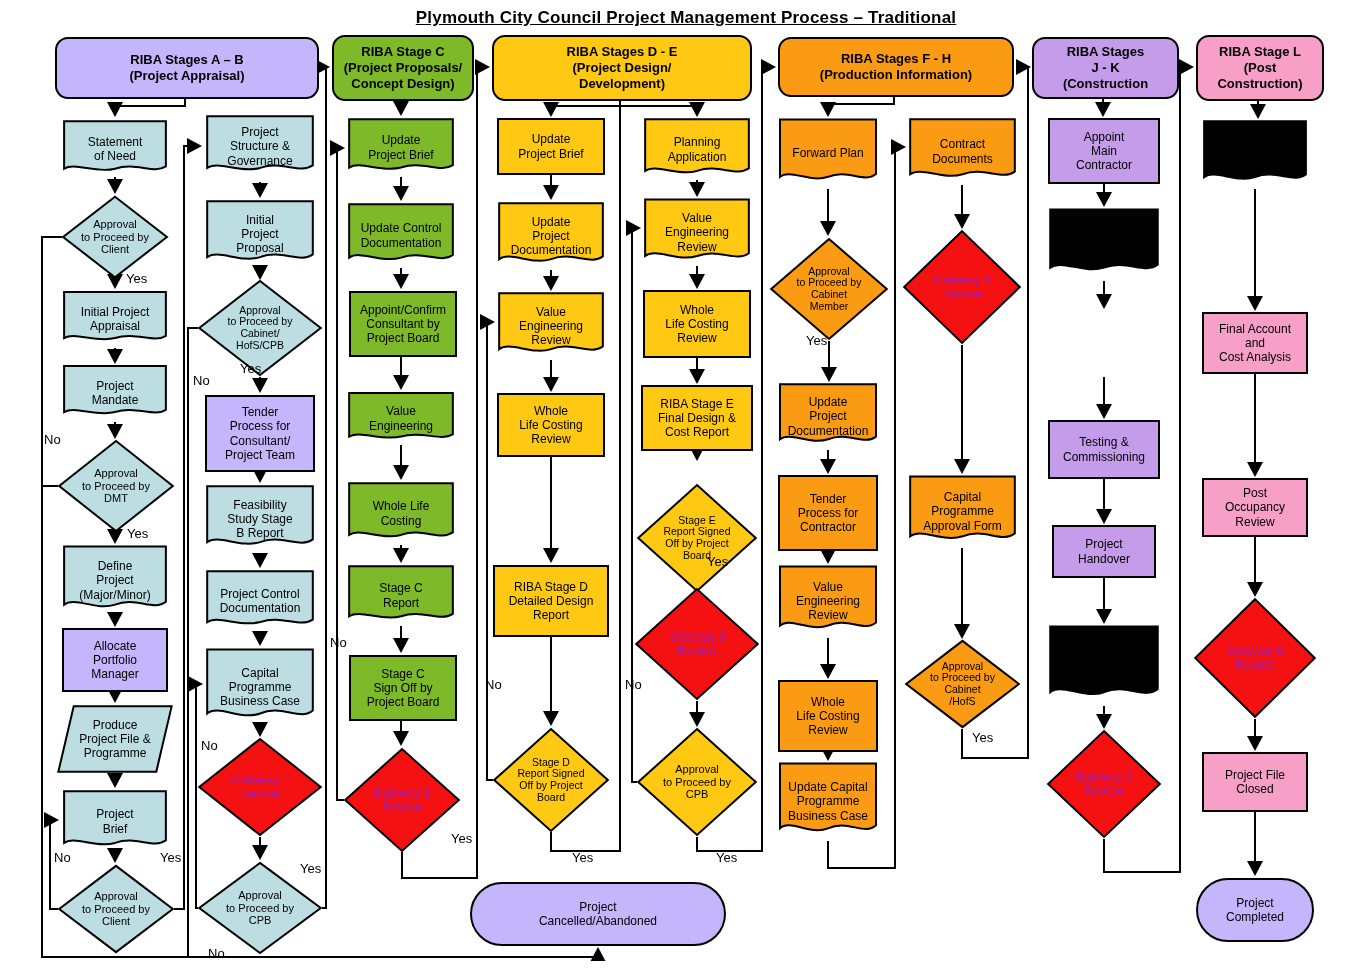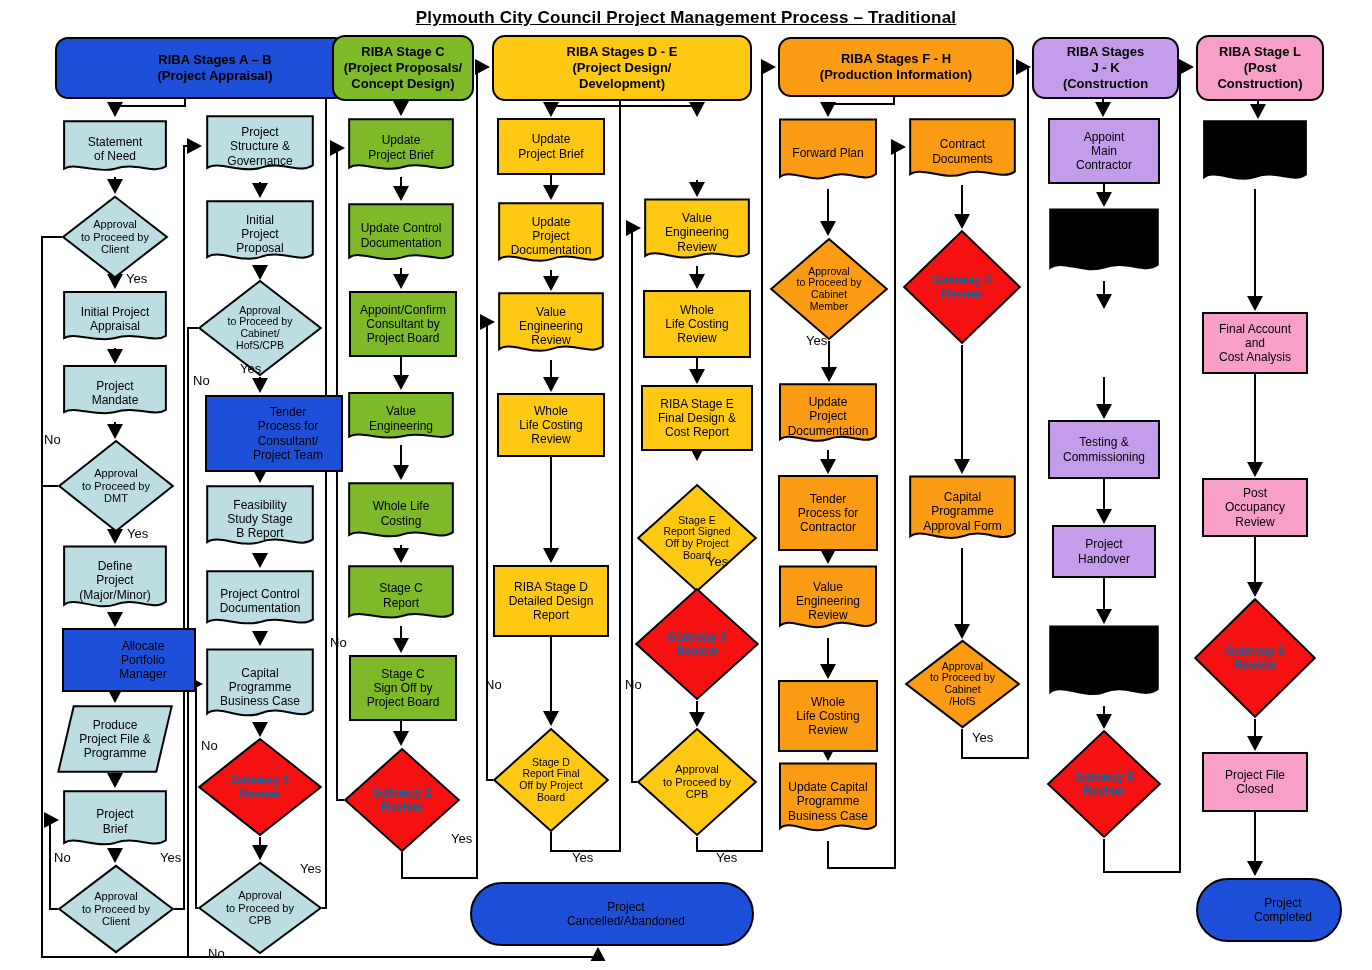--- a/index.html
+++ b/index.html
@@ -11,32 +11,32 @@
         white-space:pre-line;font-size:12px;line-height:1.18;}
   .lbl{position:relative;z-index:2;padding:0 2px;}
   .shape{position:absolute;left:0;top:0;width:100%;height:100%;z-index:1;overflow:visible;}
   .shape path,.shape polygon{stroke:#000;stroke-width:2;vector-effect:non-scaling-stroke;}
   .n-rect{border:2px solid #000;}
   .hdr{border:2.5px solid #000;border-radius:13px;font-weight:bold;font-size:13px;line-height:1.25;}
   .stad{border:2px solid #000;border-radius:32px;}
   .sm{font-size:11px;line-height:1.15;}
   .xs{font-size:10.5px;line-height:1.12;}
   
-  .lb.n-rect,.lb.hdr,.lb.stad{background:#1d4ed8;padding-left:28px;}
+  .lb.n-rect,.lb.hdr,.lb.stad{background:#c4b5fd;}
   .gr.n-rect,.gr.hdr{background:#7DB928;}
   .yw.n-rect,.yw.hdr{background:#FFC913;}
   .or.n-rect,.or.hdr{background:#FB9B13;}
   .pu.n-rect,.pu.hdr{background:#C49CEA;}
   .pk.n-rect,.pk.hdr{background:#F79FC7;}
   .lb .shape path,.lb .shape polygon{fill:#BCDEE3;}
   .gr .shape path,.gr .shape polygon{fill:#7DB928;}
   .yw .shape path,.yw .shape polygon{fill:#FFC913;}
   .or .shape path,.or .shape polygon{fill:#FB9B13;}
   .rd .shape path,.rd .shape polygon{fill:#F51111;}
-  .rd .lbl{color:#0369a1;font-weight:bold;}
+  .rd .lbl{color:#a21caf;}
   #wires{position:absolute;left:0;top:0;width:1372px;height:970px;pointer-events:none;z-index:0;}
   #wires path{stroke:#000;stroke-width:2;fill:none;}
   .elabel{position:absolute;font-size:13px;z-index:3;background:transparent;}
 </style>
 </head>
 <body>
 
 <div id="canvas">
   <div id="title">Plymouth City Council Project Management Process – Traditional</div>
 
@@ -287,26 +287,30 @@
 Review</span></div>
   <div class="node n-rect yw" style="left:497px;top:393px;width:104px;height:60px"><span class="lbl">Whole
 Life Costing
 Review</span></div>
   <div class="node n-rect yw" style="left:493px;top:565px;width:112px;height:68px"><span class="lbl">RIBA Stage D
 Detailed Design
 Report</span></div>
   <div class="node yw xs" style="left:493px;top:728px;width:116px;height:104px"><svg class="shape" viewBox="0 0 100 100" preserveAspectRatio="none">
         <polygon points="50,1 99,50 50,99 1,50"></polygon>
       </svg><span class="lbl">Stage D
-Report Final
+Report Signed
 Off by Project
 Board</span></div>
   <div class="node stad lb" style="left:470px;top:882px;width:252px;height:60px"><span class="lbl">Project
 Cancelled/Abandoned</span></div>
 
+  <div class="node yw" style="left:643px;top:118px;width:108px;height:63px"><svg class="shape" viewBox="0 0 100 100" preserveAspectRatio="none">
+        <path d="M2,2 L98,2 L98,80 C86,94 70,72 50,84 C32,93 12,72 2,84 Z"></path>
+      </svg><span class="lbl">Planning
+Application</span></div>
   <div class="node yw" style="left:643px;top:198px;width:108px;height:69px"><svg class="shape" viewBox="0 0 100 100" preserveAspectRatio="none">
         <path d="M2,2 L98,2 L98,80 C86,94 70,72 50,84 C32,93 12,72 2,84 Z"></path>
       </svg><span class="lbl">Value
 Engineering
 Review</span></div>
   <div class="node n-rect yw" style="left:643px;top:290px;width:104px;height:64px"><span class="lbl">Whole
 Life Costing
 Review</span></div>
   <div class="node n-rect yw" style="left:641px;top:385px;width:108px;height:62px"><span class="lbl">RIBA Stage E
 Final Design &amp;

